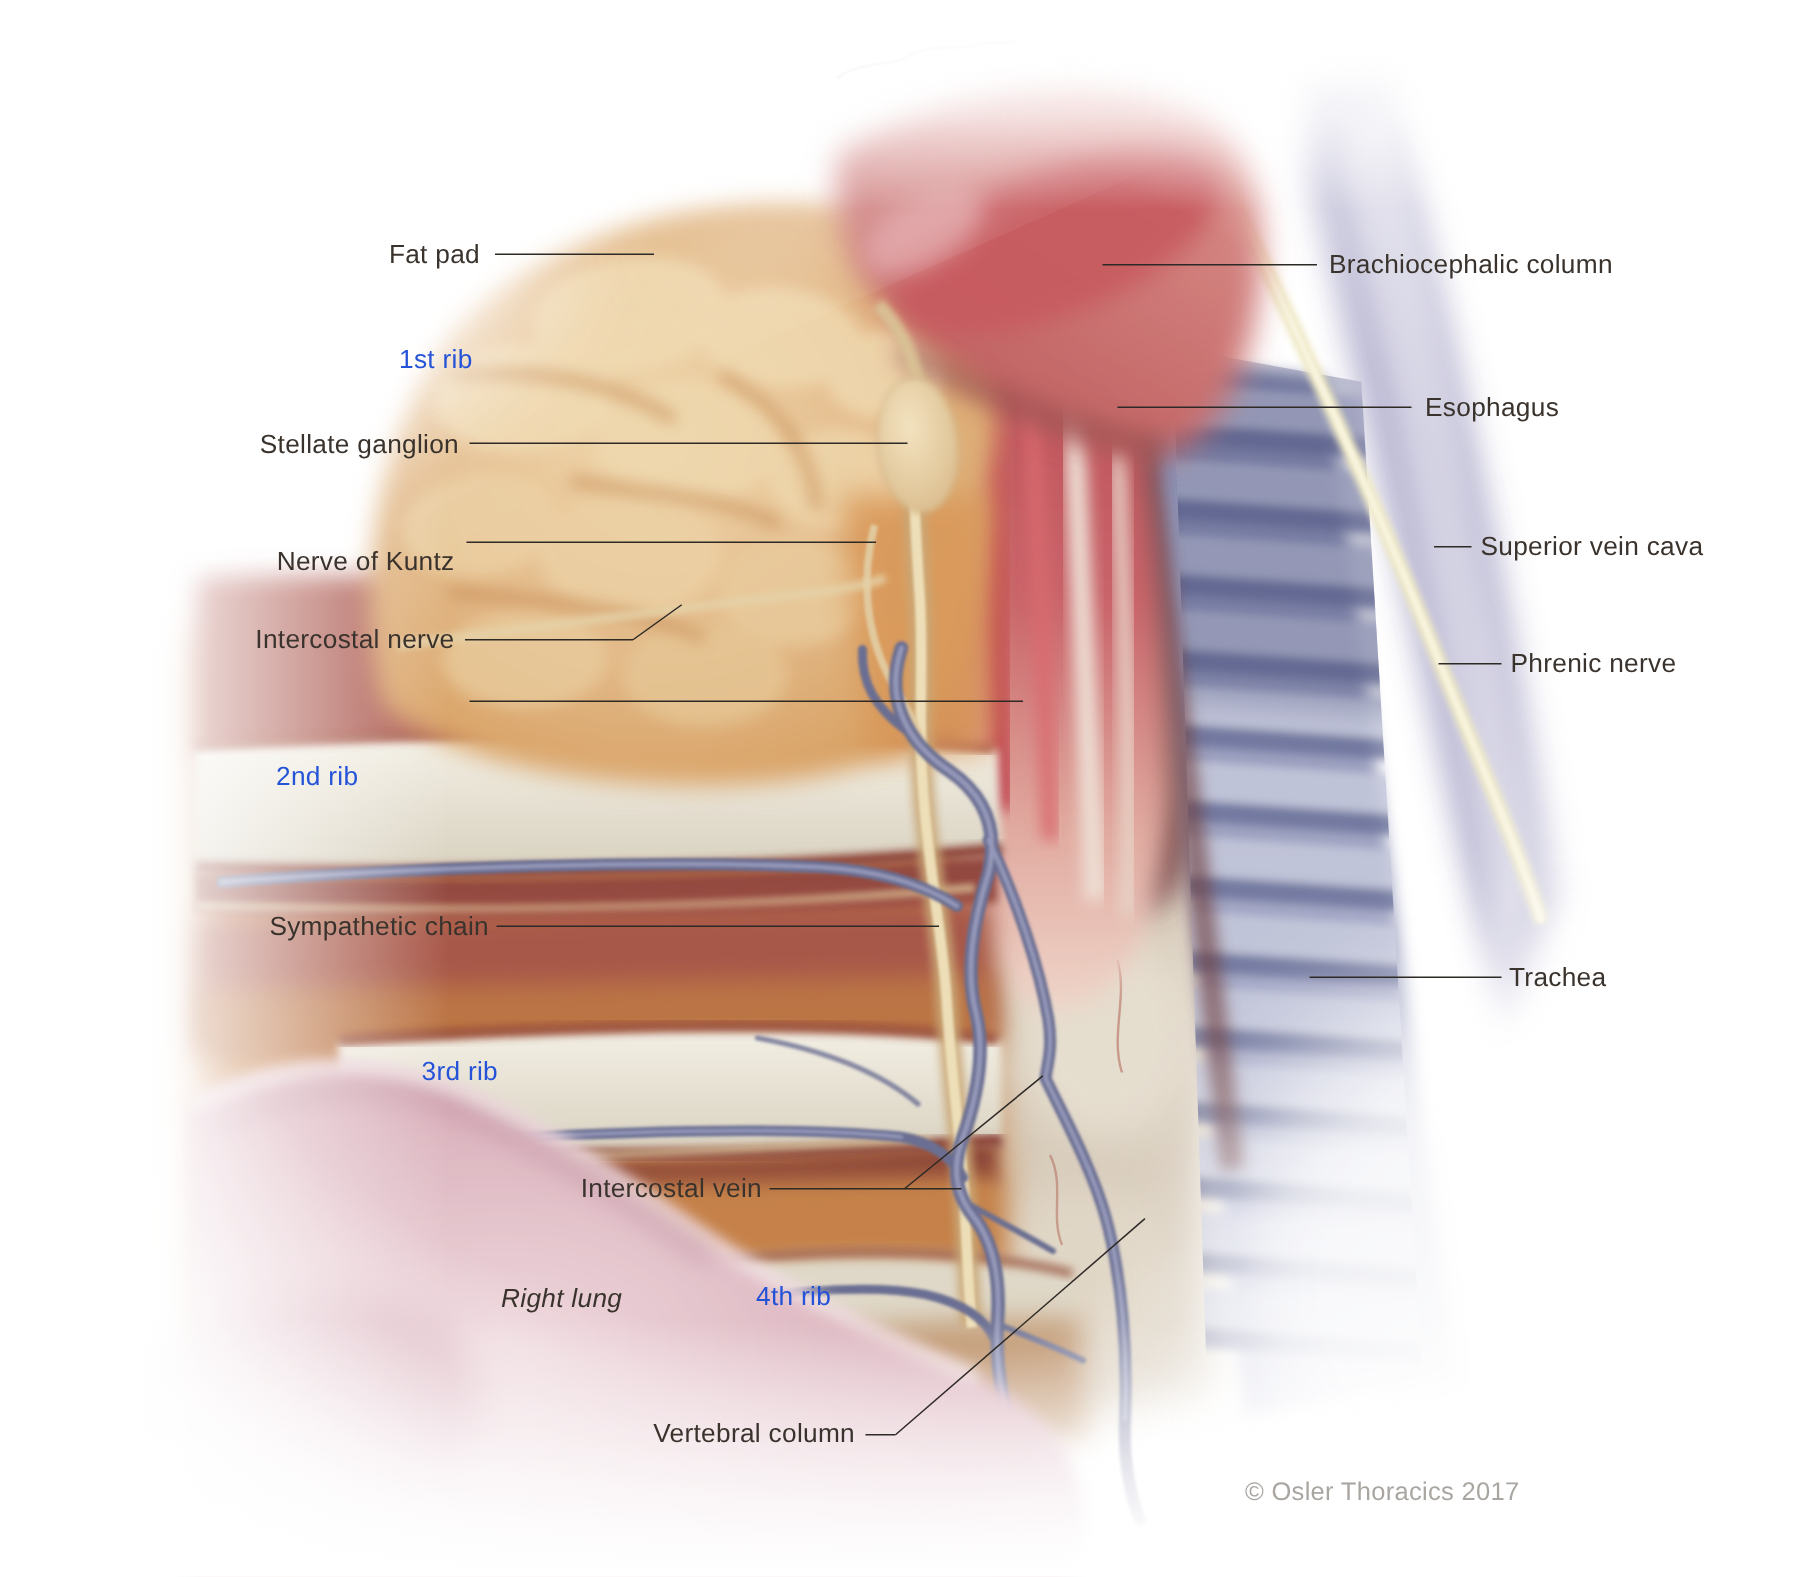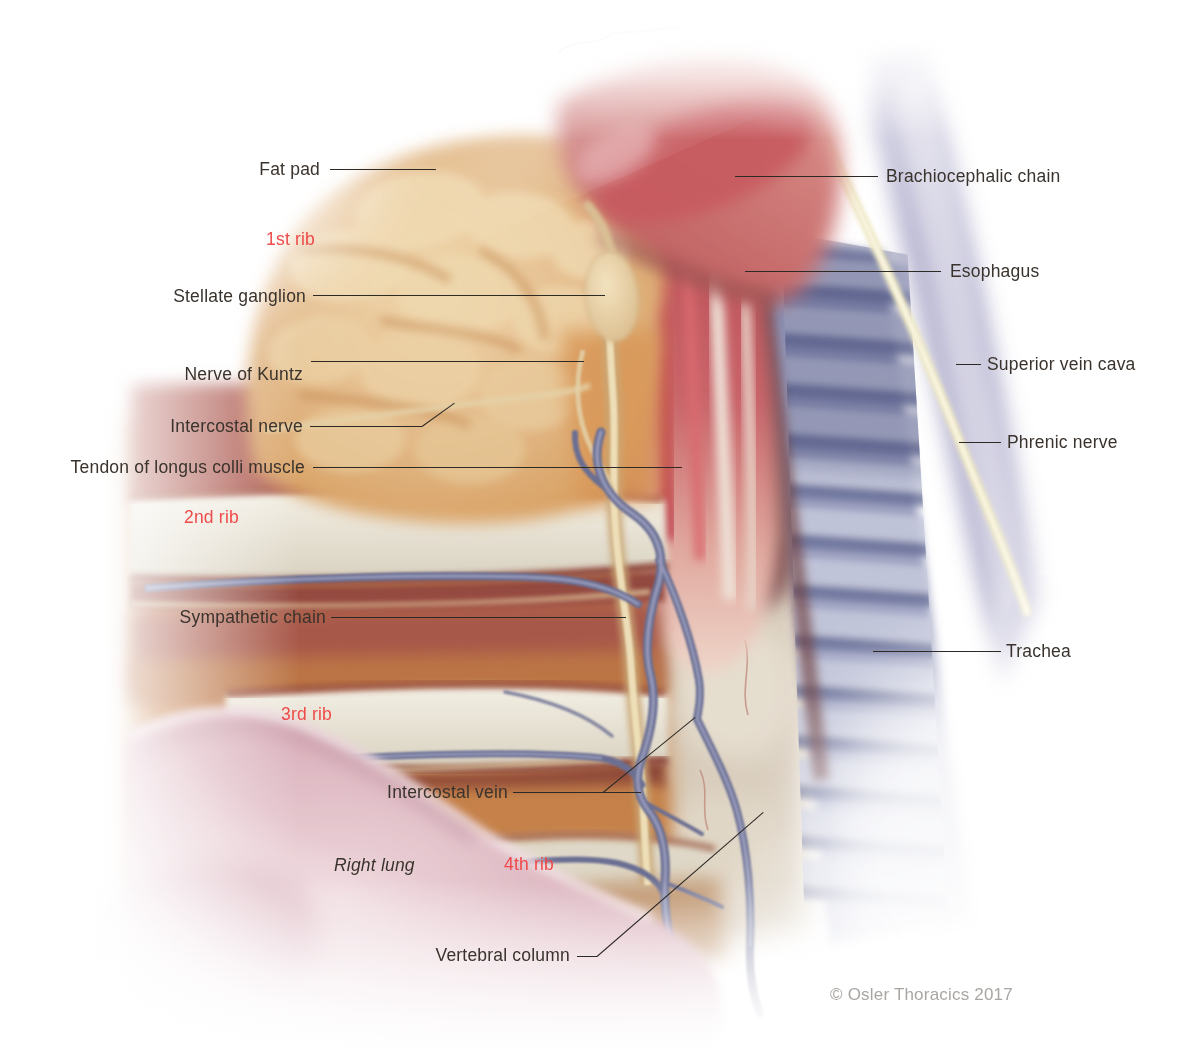--- a/index.html
+++ b/index.html
@@ -1,21 +1,21 @@
 <!DOCTYPE html>
 <html><head>
 <meta charset="utf-8">
 <style>
   html,body{margin:0;padding:0;background:#fff;}
   #stage{position:relative;width:1200px;height:1051px;background:#ffffff;overflow:hidden;
          font-family:"Liberation Sans", sans-serif;}
   #art{position:absolute;left:0;top:0;width:1200px;height:1051px;}
   .lbl{position:absolute;font-size:17.5px;line-height:21px;color:#3a332d;letter-spacing:.2px;white-space:nowrap;}
   .lbl.r{text-align:right;}
-  .lbl.white{color:#ef4444;opacity:.96;text-align:center;}
+  .lbl.white{color:#1d4ed8;opacity:.96;text-align:center;}
   .lbl.credit{color:#a9a5a1;font-size:17px;}
   .leader{position:absolute;height:0;border-top:1.5px solid #2d2925;}
   .leader.diag{transform-origin:left center;}
 </style>
 </head>
 <body>
 
 <div id="stage">
 
   <svg id="art" viewBox="0 0 1200 1051" xmlns="http://www.w3.org/2000/svg">
@@ -296,21 +296,20 @@
   <div class="lbl r" style="left:120px;top:286px;width:186px;">Stellate ganglion</div>
   <div class="leader" style="left:313px;top:295px;width:292px;"></div>
 
   <div class="lbl r" style="left:140px;top:352px;width:163px;margin-top:12px;">Nerve of Kuntz</div>
   <div class="leader" style="left:311px;top:361px;width:273px;"></div>
 
   <div class="lbl r" style="left:140px;top:416px;width:163px;">Intercostal nerve</div>
   <div class="leader" style="left:310px;top:426px;width:112px;"></div>
   <div class="leader diag" style="left:422px;top:426px;width:40px;transform:rotate(-35.7deg);"></div>
 
-  <div class="lbl r" style="left:40px;top:457px;width:265px;">Tendon of longus colli muscle</div>
   <div class="leader" style="left:313px;top:467px;width:369px;"></div>
 
   <div class="lbl white" style="left:184px;top:507px;">2nd rib</div>
 
   <div class="lbl r" style="left:150px;top:607px;width:176px;">Sympathetic chain</div>
   <div class="leader" style="left:331px;top:617px;width:295px;"></div>
 
   <div class="lbl white" style="left:281px;top:704px;">3rd rib</div>
 
   <div class="lbl r" style="left:340px;top:782px;width:168px;">Intercostal vein</div>
@@ -319,21 +318,21 @@
 
   <div class="lbl" style="left:334px;top:855px;font-style:italic;">Right lung</div>
 
   <div class="lbl white" style="left:504px;top:844px;margin-top:10px;">4th rib</div>
 
   <div class="lbl r" style="left:400px;top:945px;width:170px;">Vertebral column</div>
   <div class="leader" style="left:577px;top:956px;width:20px;"></div>
   <div class="leader diag" style="left:597px;top:956px;width:220px;transform:rotate(-40.9deg);"></div>
 
   <div class="leader" style="left:735px;top:176px;width:143px;"></div>
-  <div class="lbl" style="left:886px;top:166px;">Brachiocephalic chain</div>
+  <div class="lbl" style="left:886px;top:166px;">Brachiocephalic column</div>
 
   <div class="leader" style="left:745px;top:271px;width:196px;"></div>
   <div class="lbl" style="left:950px;top:261px;">Esophagus</div>
 
   <div class="leader" style="left:956px;top:364px;width:25px;"></div>
   <div class="lbl" style="left:987px;top:354px;">Superior vein cava</div>
 
   <div class="leader" style="left:959px;top:442px;width:42px;"></div>
   <div class="lbl" style="left:1007px;top:432px;">Phrenic nerve</div>
 

